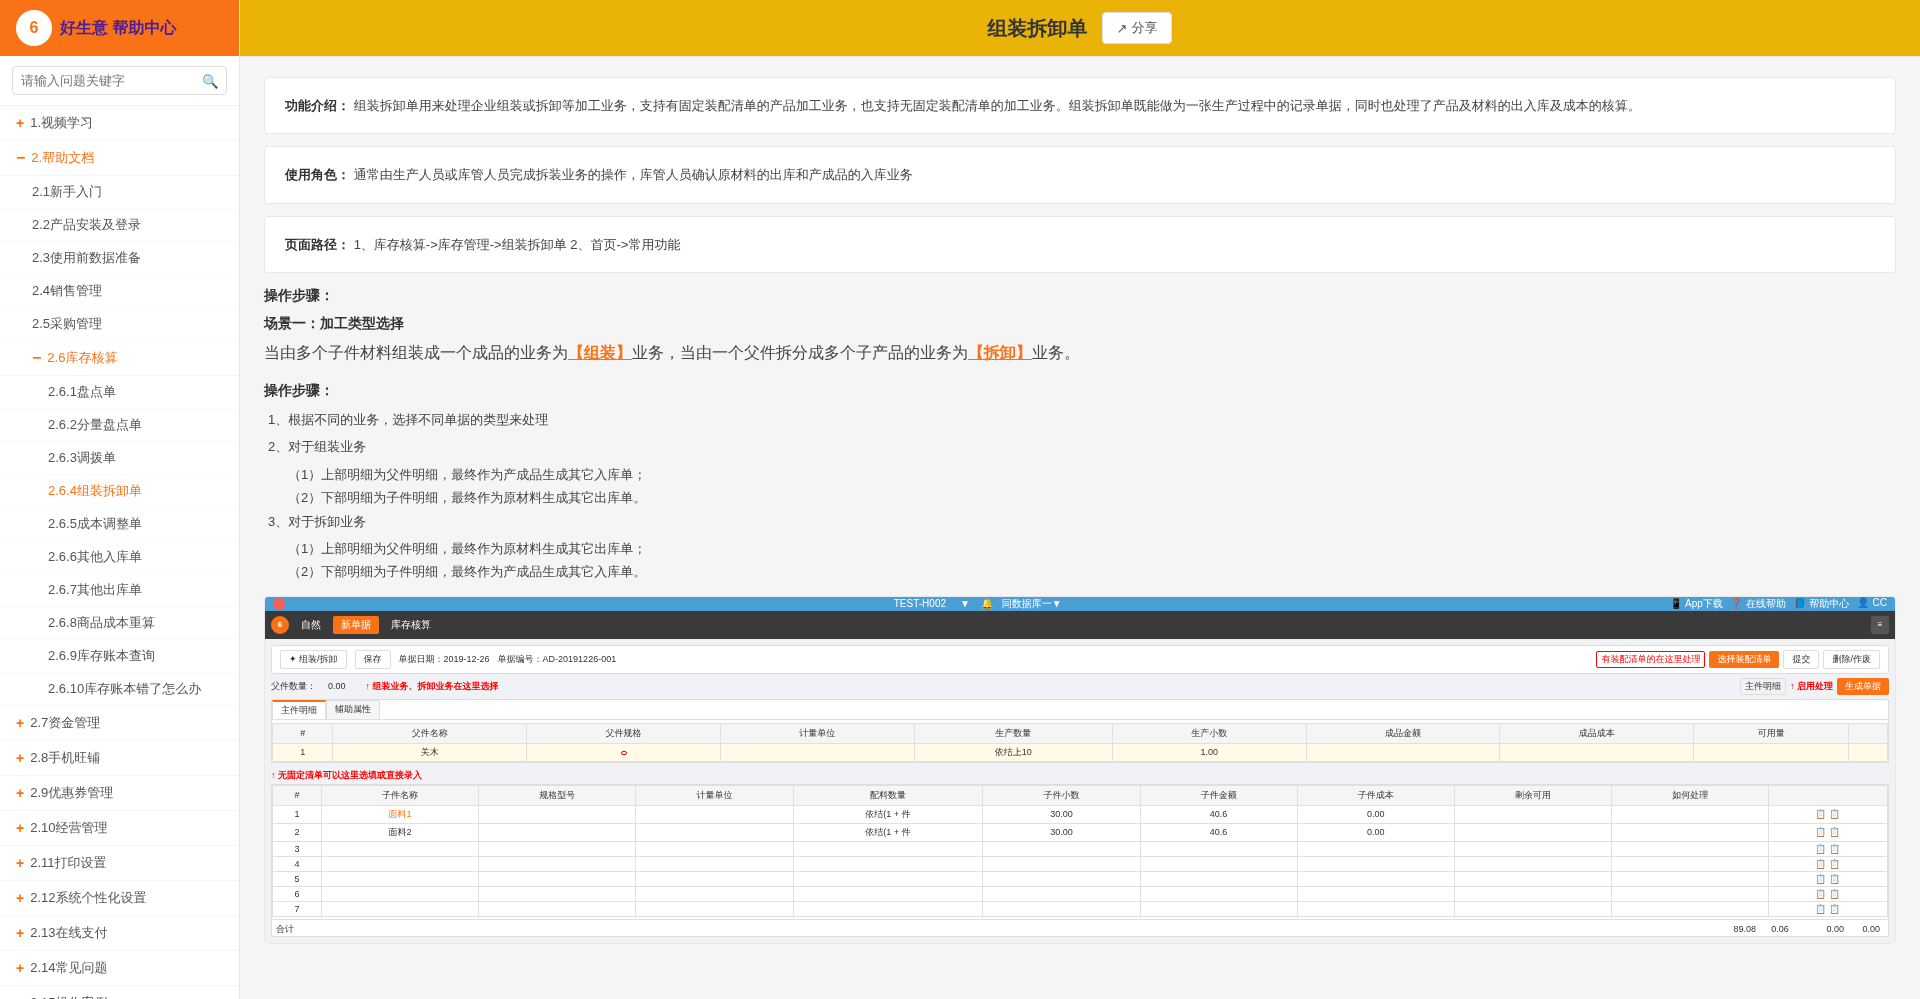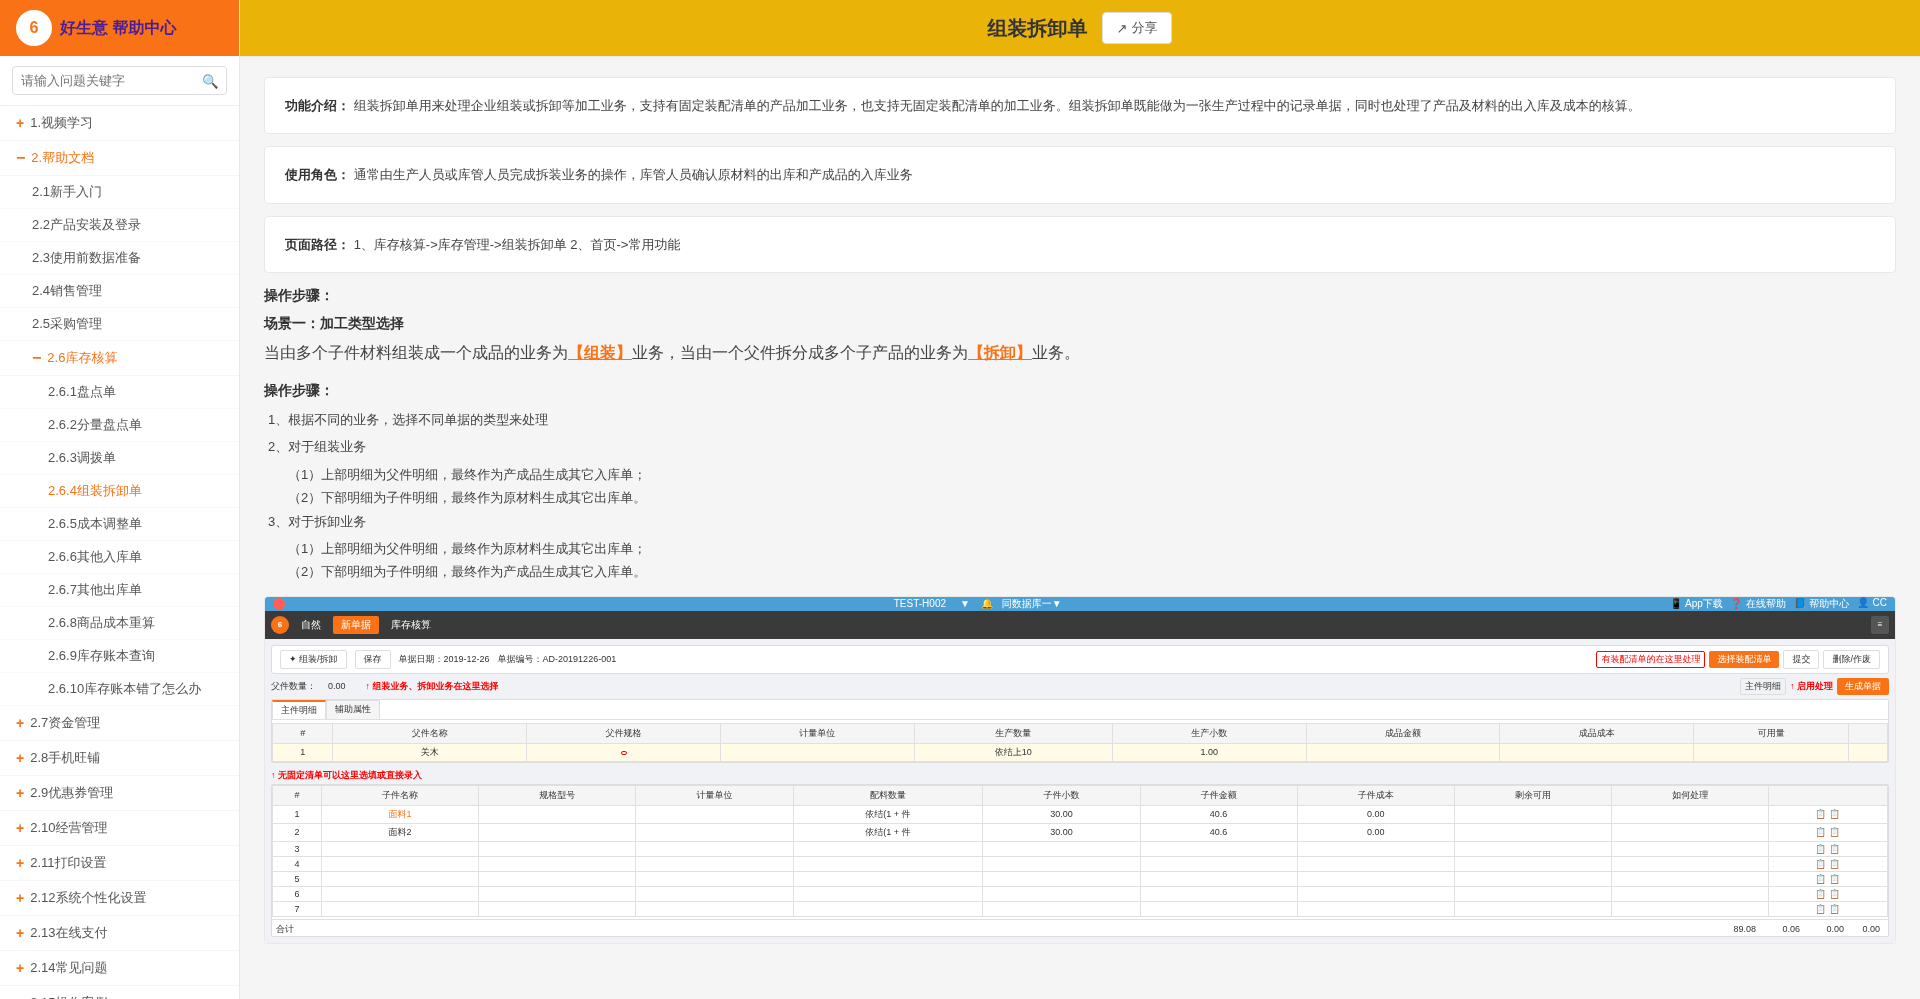--- a/index.html
+++ b/index.html
@@ -673,21 +673,21 @@
                     <td></td>
                     <td>📋 📋</td>
                 </tr>
               </tbody>
             </table>
 
             <div class="mock-footer-row">
               <span style="padding-left:4px;">合计</span>
               <span style="flex:1;"></span>
               <span style="width:60px;text-align:right;">89.08</span>
-              <span style="width:40px;text-align:right;">0.06</span>
+              <span style="width:40px;text-align:center;">0.06</span>
               <span style="width:40px;text-align:right;">0.00</span>
               <span style="width:40px;text-align:right;padding-right:8px;">0.00</span>
             </div>
           </div>
         </div>
       </div>
     </div>
 
   </div>
 </div>

